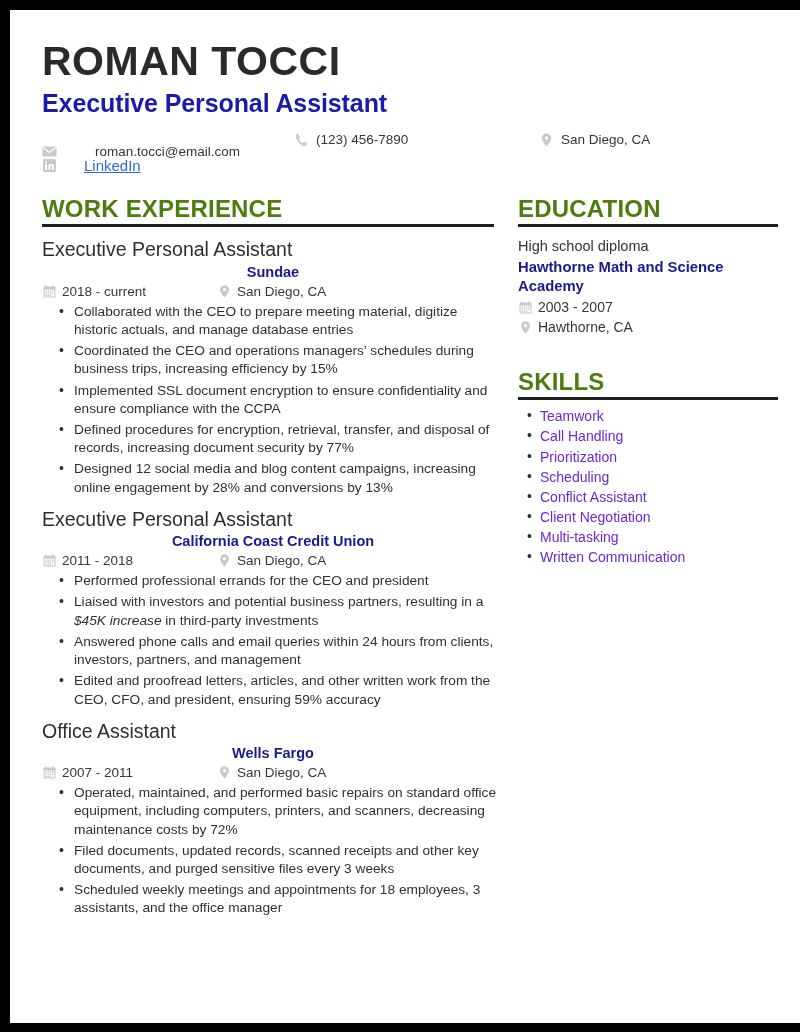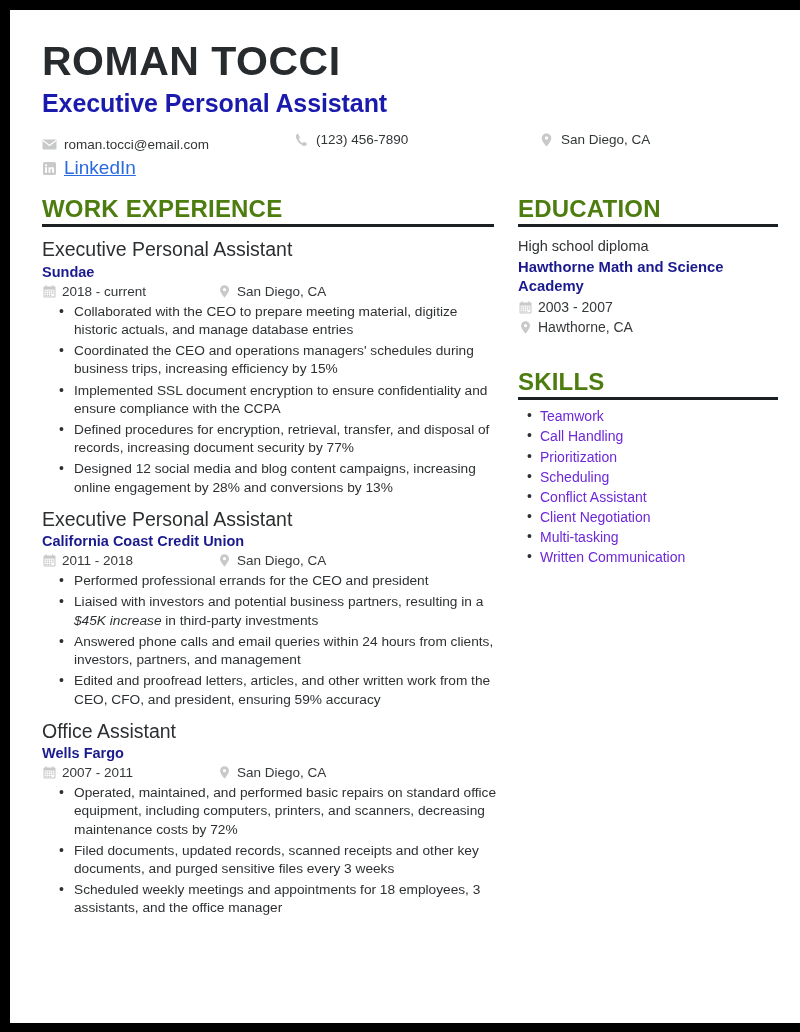--- a/index.html
+++ b/index.html
@@ -46,37 +46,38 @@
     height: 52px;
   }
   .contact-item {
     position: absolute;
     display: flex;
     align-items: center;
     font-size: 13.5px;
     color: #333637;
     white-space: nowrap;
   }
-  .c-email  { left: 0px;   top: 5px; }
+  .c-email  { left: 0px;   top: 12px; gap: 31px; }
   .c-phone  { left: 252px; top: 0px; }
   .c-loc    { left: 497px; top: 0px; }
   .c-li     { left: 0px;   top: 25px; }
   .contact-item .ico {
     width: 15px;
     height: 14px;
     margin-right: 7px;
     display: inline-flex;
     align-items: center;
     justify-content: center;
     flex: none;
   }
   .link-text {
     color: #2a6ae0;
     text-decoration: underline;
-    font-size: 19px;
+    font-size: 15px;
+    margin-left: 20px;
   }
 
   
   .columns {
     display: flex;
     margin-top: 12px;
   }
   .col-left  { width: 462px; margin-left: 10px; }
   .col-right { width: 262px; margin-left: 14px; }
 
@@ -102,20 +103,21 @@
     font-size: 19.5px;
     color: #2c2f31;
     font-weight: normal;
     line-height: 1.2;
   }
   .job-company {
     font-size: 14.5px;
     font-weight: bold;
     color: #1a1a8e;
     margin-top: 2px;
+    text-align: center;
   }
   .meta-row {
     display: flex;
     align-items: center;
     margin-top: 4px;
     font-size: 13.5px;
     color: #35383a;
     gap: 20px;
   }
   .meta-date { display: flex; align-items: center; width: 155px; }

